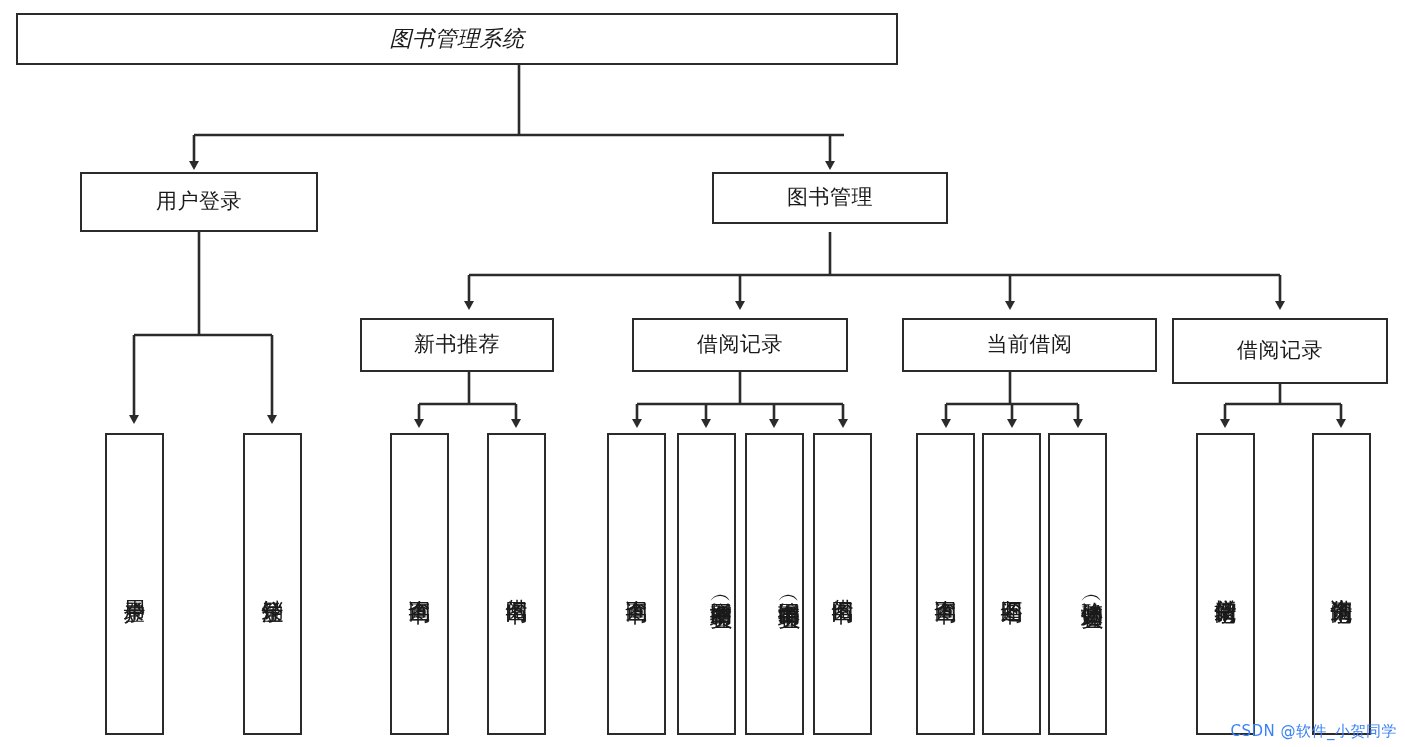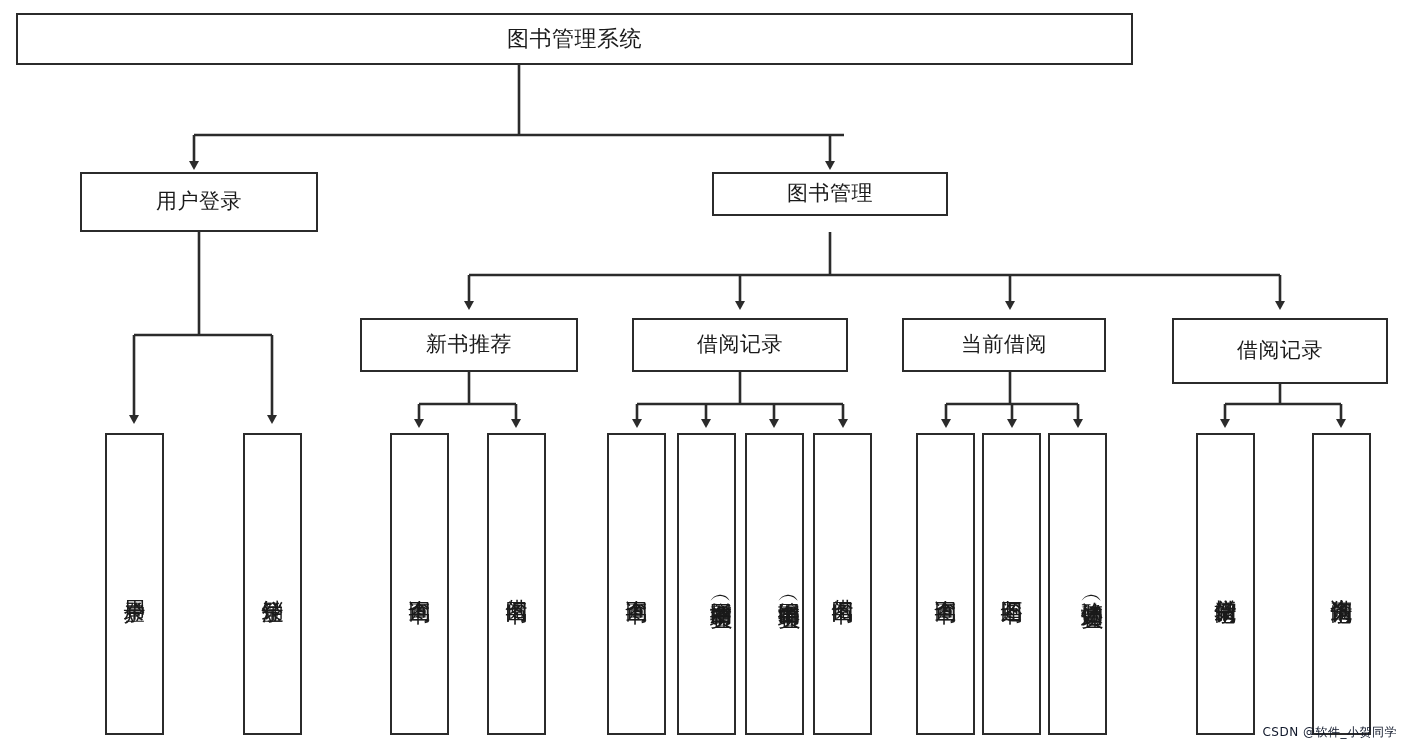--- a/index.html
+++ b/index.html
@@ -55,22 +55,22 @@
     white-space: nowrap;
   }
   .node-v.mid {
     align-items: center;
     padding-top: 0;
   }
   .watermark {
     position: absolute;
     right: 8px;
     bottom: 6px;
-    font-size: 12px;
-    color: #0f172a;
+    font-size: 15px;
+    color: #3b82f6;
     letter-spacing: 0.5px;
     z-index: 3;
     white-space: nowrap;
   }
 </style>
 </head>
 <body>
 
 <div id="canvas">
 
@@ -117,38 +117,38 @@
       <path d="M1012,404 L1012,420" marker-end="url(#arrow)"></path>
       <path d="M1078,404 L1078,420" marker-end="url(#arrow)"></path>
 
       <path d="M1280,372 L1280,404"></path>
       <path d="M1225,404 L1341,404"></path>
       <path d="M1225,404 L1225,420" marker-end="url(#arrow)"></path>
       <path d="M1341,404 L1341,420" marker-end="url(#arrow)"></path>
     </g>
   </svg>
 
-  <div class="node node-h node-root" style="left:16px; top:13px; width:1117px; height:52px;">
+  <div class="node node-h node-root" style="left:16px; top:13px; width:882px; height:52px;font-style:italic;">
     <span>图书管理系统</span>
   </div>
 
   <div class="node node-h" style="left:80px; top:172px; width:238px; height:60px;">
     <span>用户登录</span>
   </div>
-  <div class="node node-h" style="left:712px; top:172px; width:236px; height:44px;">
+  <div class="node node-h" style="left:712px; top:172px; width:236px; height:52px;">
     <span>图书管理</span>
   </div>
 
-  <div class="node node-h" style="left:360px; top:318px; width:218px; height:54px;">
+  <div class="node node-h" style="left:360px; top:318px; width:194px; height:54px;">
     <span>新书推荐</span>
   </div>
   <div class="node node-h" style="left:632px; top:318px; width:216px; height:54px;">
     <span>借阅记录</span>
   </div>
-  <div class="node node-h" style="left:902px; top:318px; width:204px; height:54px;">
+  <div class="node node-h" style="left:902px; top:318px; width:255px; height:54px;">
     <span>当前借阅</span>
   </div>
   <div class="node node-h" style="left:1172px; top:318px; width:216px; height:66px;">
     <span>借阅记录</span>
   </div>
 
   <div class="node node-v mid" style="left:105px; top:433px; width:59px; height:302px;">
     <span>用户登录</span>
   </div>
   <div class="node node-v mid" style="left:243px; top:433px; width:59px; height:302px;">

